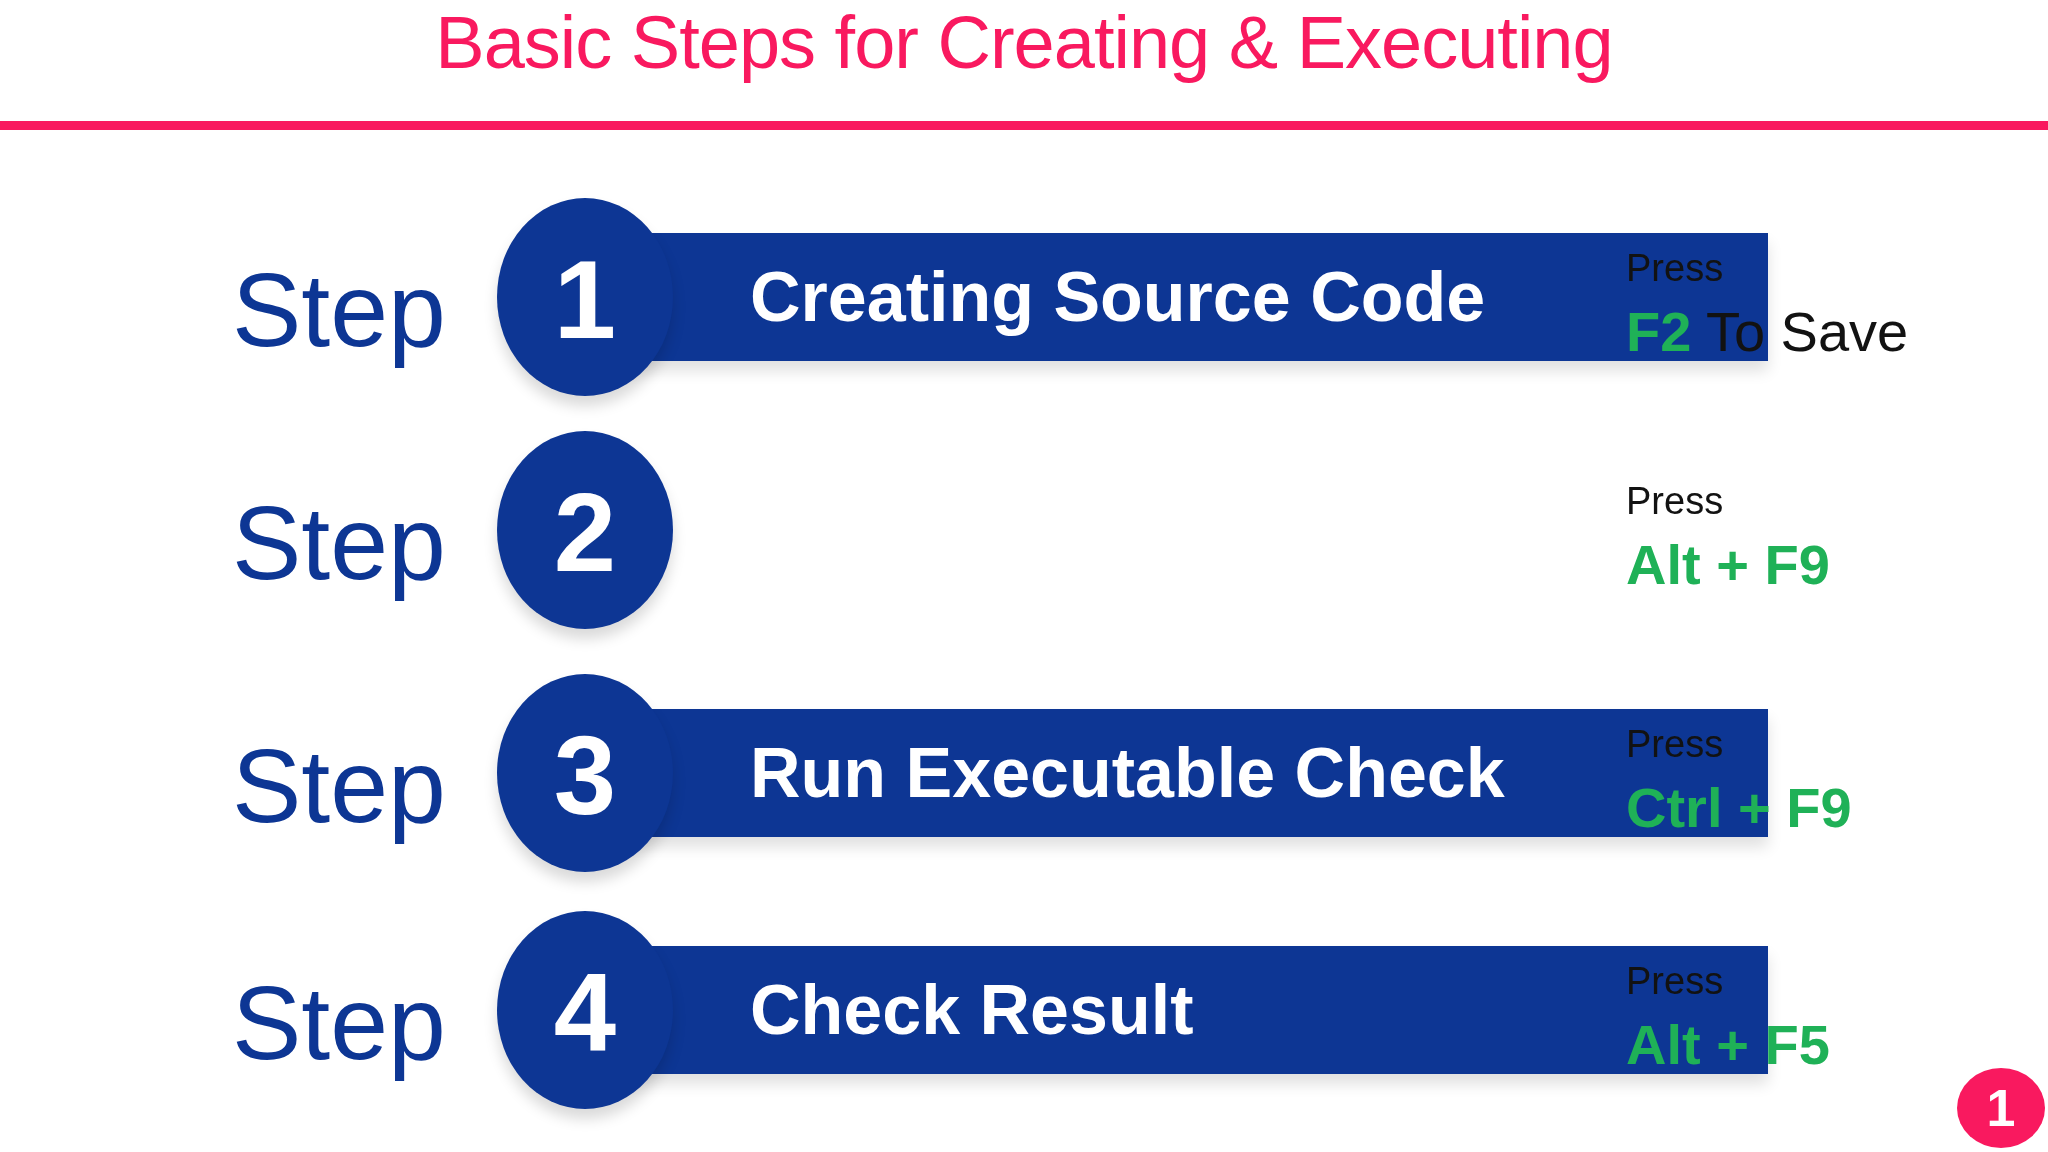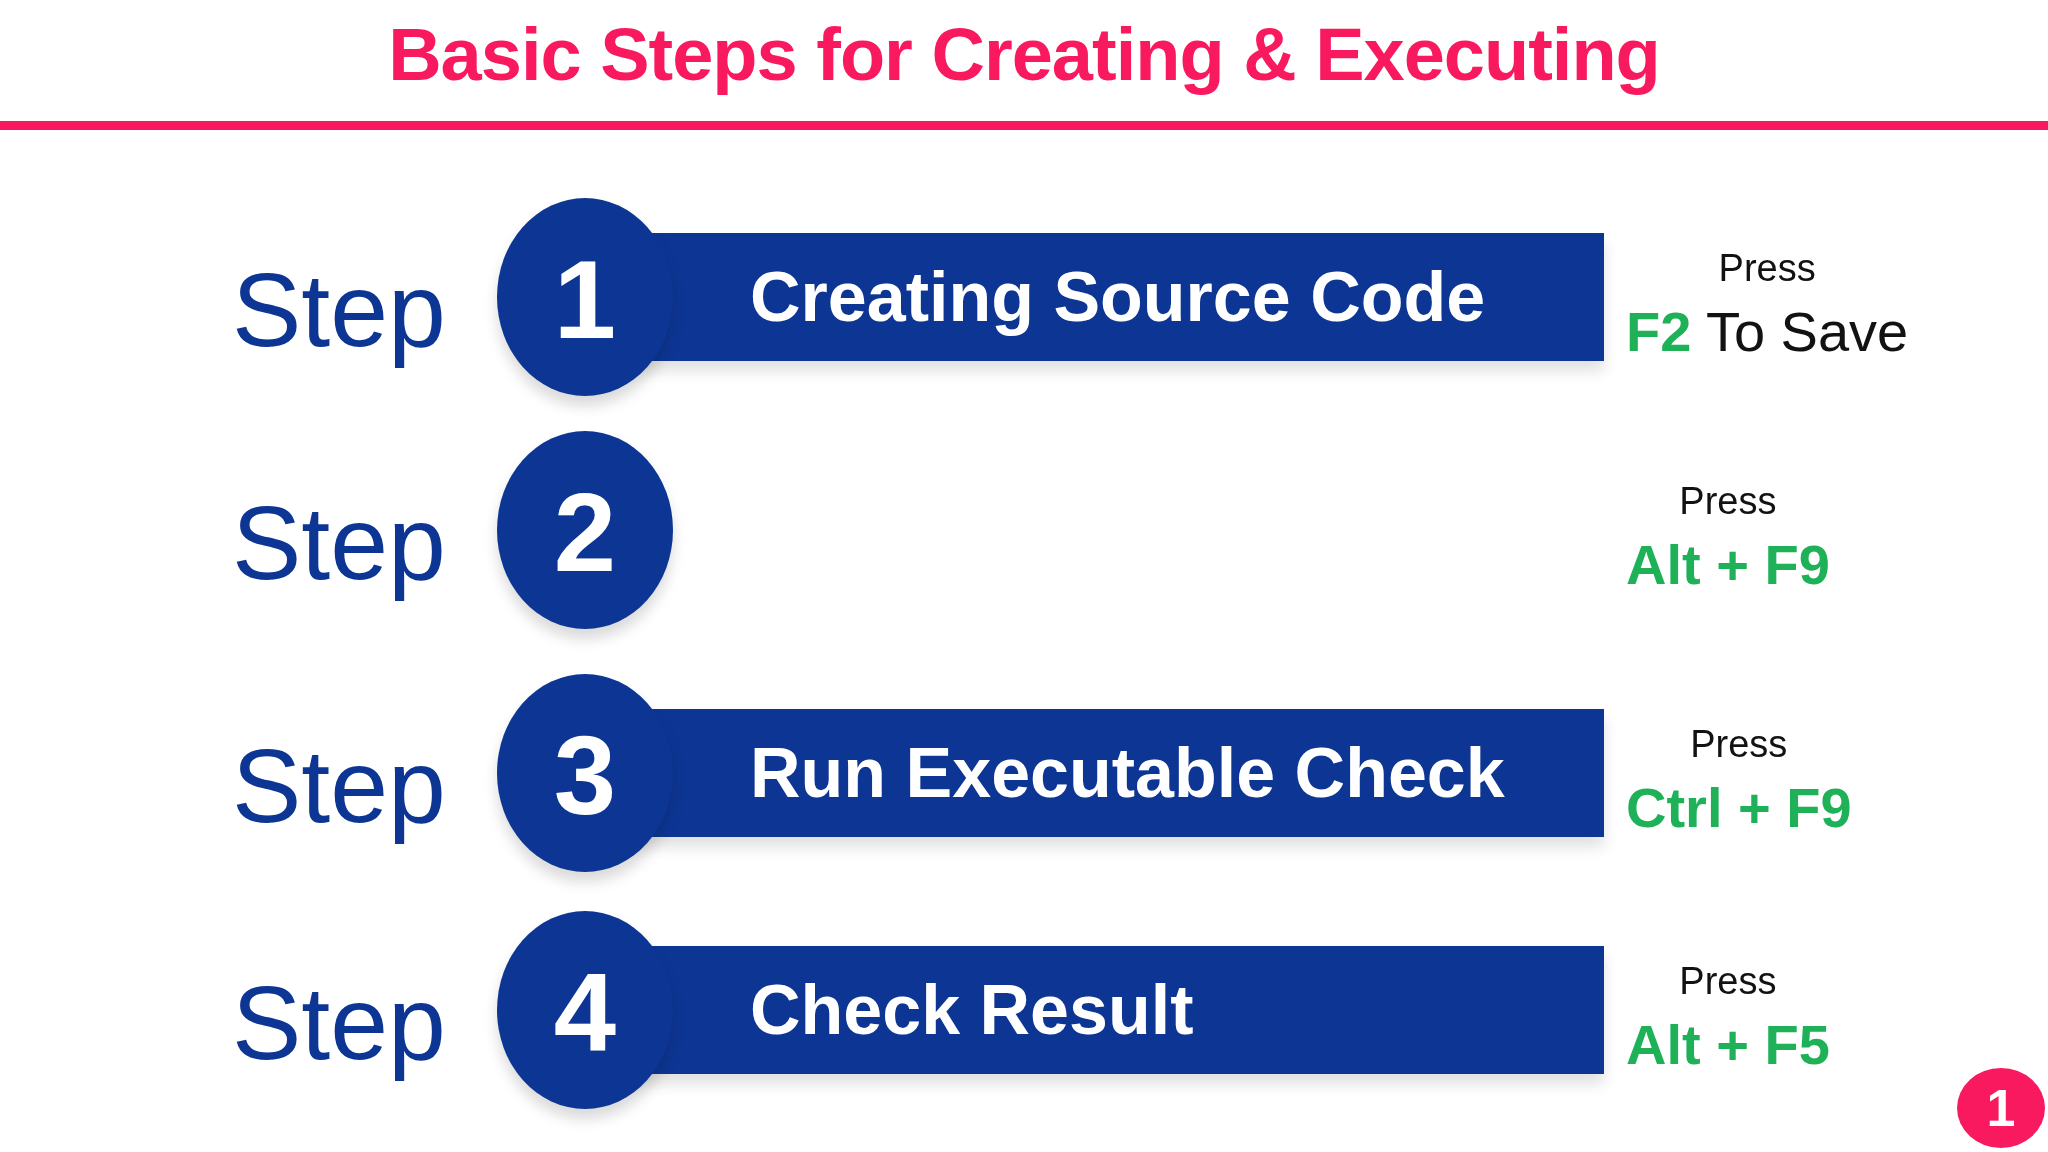--- a/index.html
+++ b/index.html
@@ -12,23 +12,23 @@
   html,body{background:#e8e8e8;}
   body{font-family:"Liberation Sans", sans-serif;}
   .slide{
     position:relative;
     width:2048px;height:1152px;
     background:#ffffff;
     overflow:hidden;
   }
   
   .title{
-    position:absolute;top:12px;left:0;width:100%;
+    position:absolute;top:0;left:0;width:100%;
     text-align:center;
-    font-size:74px;font-weight:700;letter-spacing:-1px;
+    font-size:74px;font-weight:400;letter-spacing:-1px;
     color:var(--pink);
   }
   .title-underline{
     position:absolute;top:121px;left:0;
     width:100%;height:9px;
     background:var(--pink);
   }
   
   .step-row{
     position:absolute;left:0;width:100%;height:198px;
@@ -38,21 +38,21 @@
   .row3{top:674px;}
   .row4{top:911px;}
 
   .step-word{
     position:absolute;left:232px;top:60px;
     font-size:104px;font-weight:400;line-height:1;
     color:var(--blue);
   }
   .step-bar{
     position:absolute;left:580px;top:35px;
-    width:1024px;height:128px;
+    width:1188px;height:128px;
     background:var(--blue);
     box-shadow:0 10px 14px rgba(0,0,0,0.12);
     display:flex;align-items:center;
     padding-left:170px;
   }
   .bar-label{
     color:#ffffff;
     font-size:70px;font-weight:700;
     white-space:nowrap;
   }
@@ -64,21 +64,21 @@
     display:flex;align-items:center;justify-content:center;
     box-shadow:0 10px 14px rgba(0,0,0,0.15);
   }
   .step-circle span{
     color:#ffffff;
     font-size:112px;font-weight:700;line-height:1;
     padding-top:6px;
   }
   .press-block{
     position:absolute;left:1626px;top:48px;
-    display:flex;flex-direction:column;gap:6px;text-align:center;
+    display:flex;flex-direction:column;gap:6px;
   }
   .press-line{
     font-size:38px;color:var(--ink);line-height:1.2;
   }
   .key-line{
     font-size:56px;line-height:1.2;color:var(--ink);
     white-space:pre;
   }
   .key-line .key{
     color:var(--green);font-weight:700;

